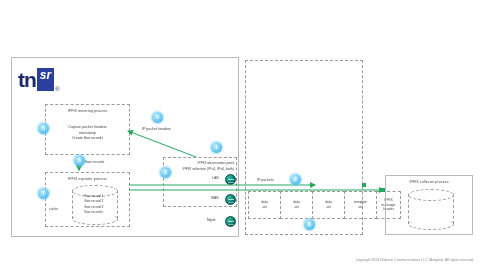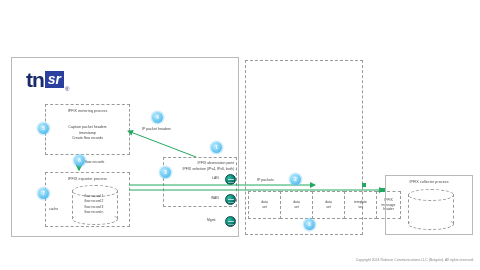--- a/index.html
+++ b/index.html
@@ -10,28 +10,28 @@
   }
   #canvas{position:absolute;inset:0;}
   .abs{position:absolute;box-sizing:border-box;}
 
   
   .device-frame{
     left:11px;top:57px;width:228px;height:180px;
     border:1px solid #b9b9b9;background:#fff;
   }
   
-  .logo{left:26px;top:64px;width:62px;height:30px;display:flex;align-items:center;}
+  .logo{left:18px;top:64px;width:62px;height:30px;display:flex;align-items:center;}
   .logo-tn{
     font-size:21px;font-weight:bold;color:#1b2a6b;letter-spacing:-1px;
     line-height:1;font-family:"Liberation Sans",sans-serif;
   }
   .logo-sr{
-    background:#2b3f9e;color:#ffffff;font-size:14px;font-weight:bold;
-    font-style:italic;padding:1px 3px 2px 3px;line-height:1;margin-left:1px;
+    background:#2b3f9e;color:#ffffff;font-size:12px;font-weight:bold;
+    font-style:italic;padding:1px 3px 10px 3px;line-height:1;margin-left:1px;
     font-family:"Liberation Sans",sans-serif;
   }
   .logo-tm{font-size:6px;color:#1b2a6b;align-self:flex-end;margin-left:1px;margin-bottom:2px;}
 
   
   .dbox{border:1px dashed #9a9a9a;background:transparent;}
   .sbox{border:1px solid #b9b9b9;background:transparent;}
 
   .box-title{
     position:absolute;left:0;right:0;top:4px;text-align:center;

